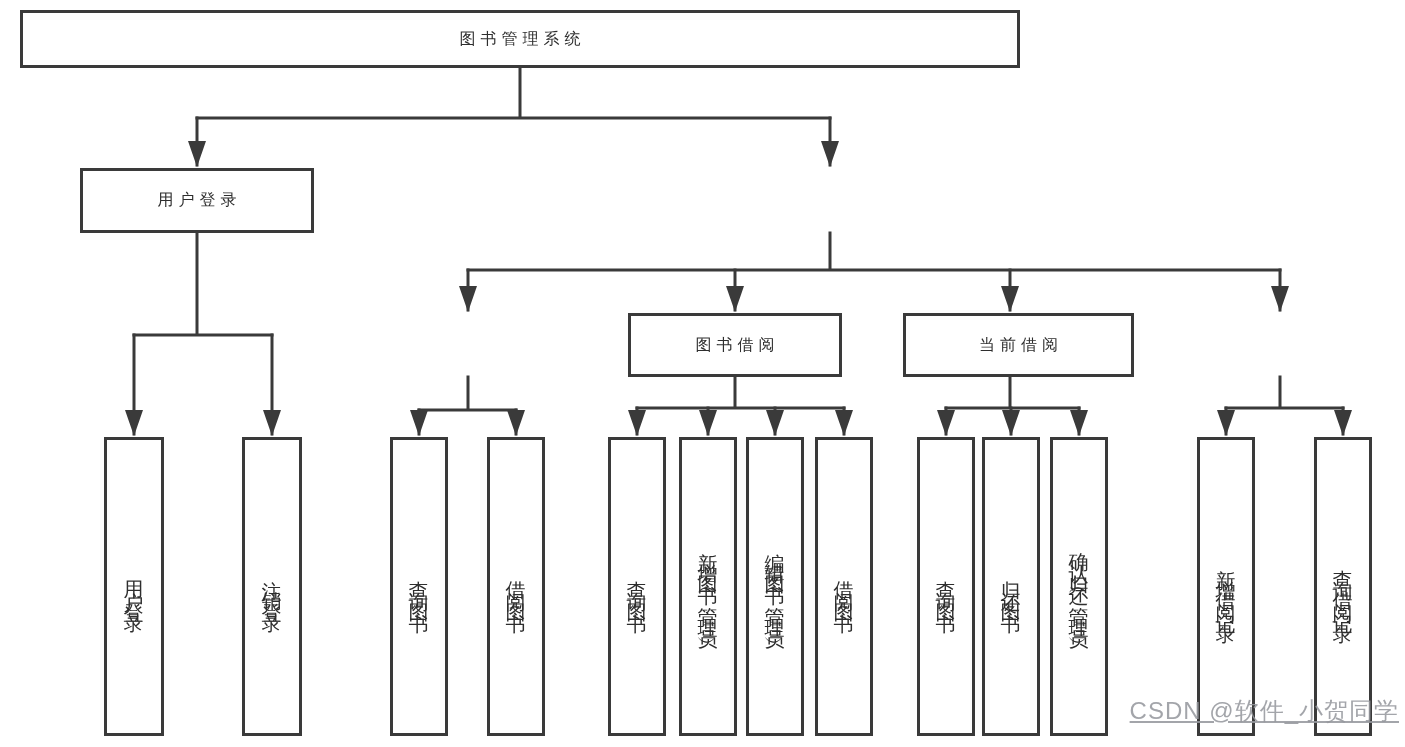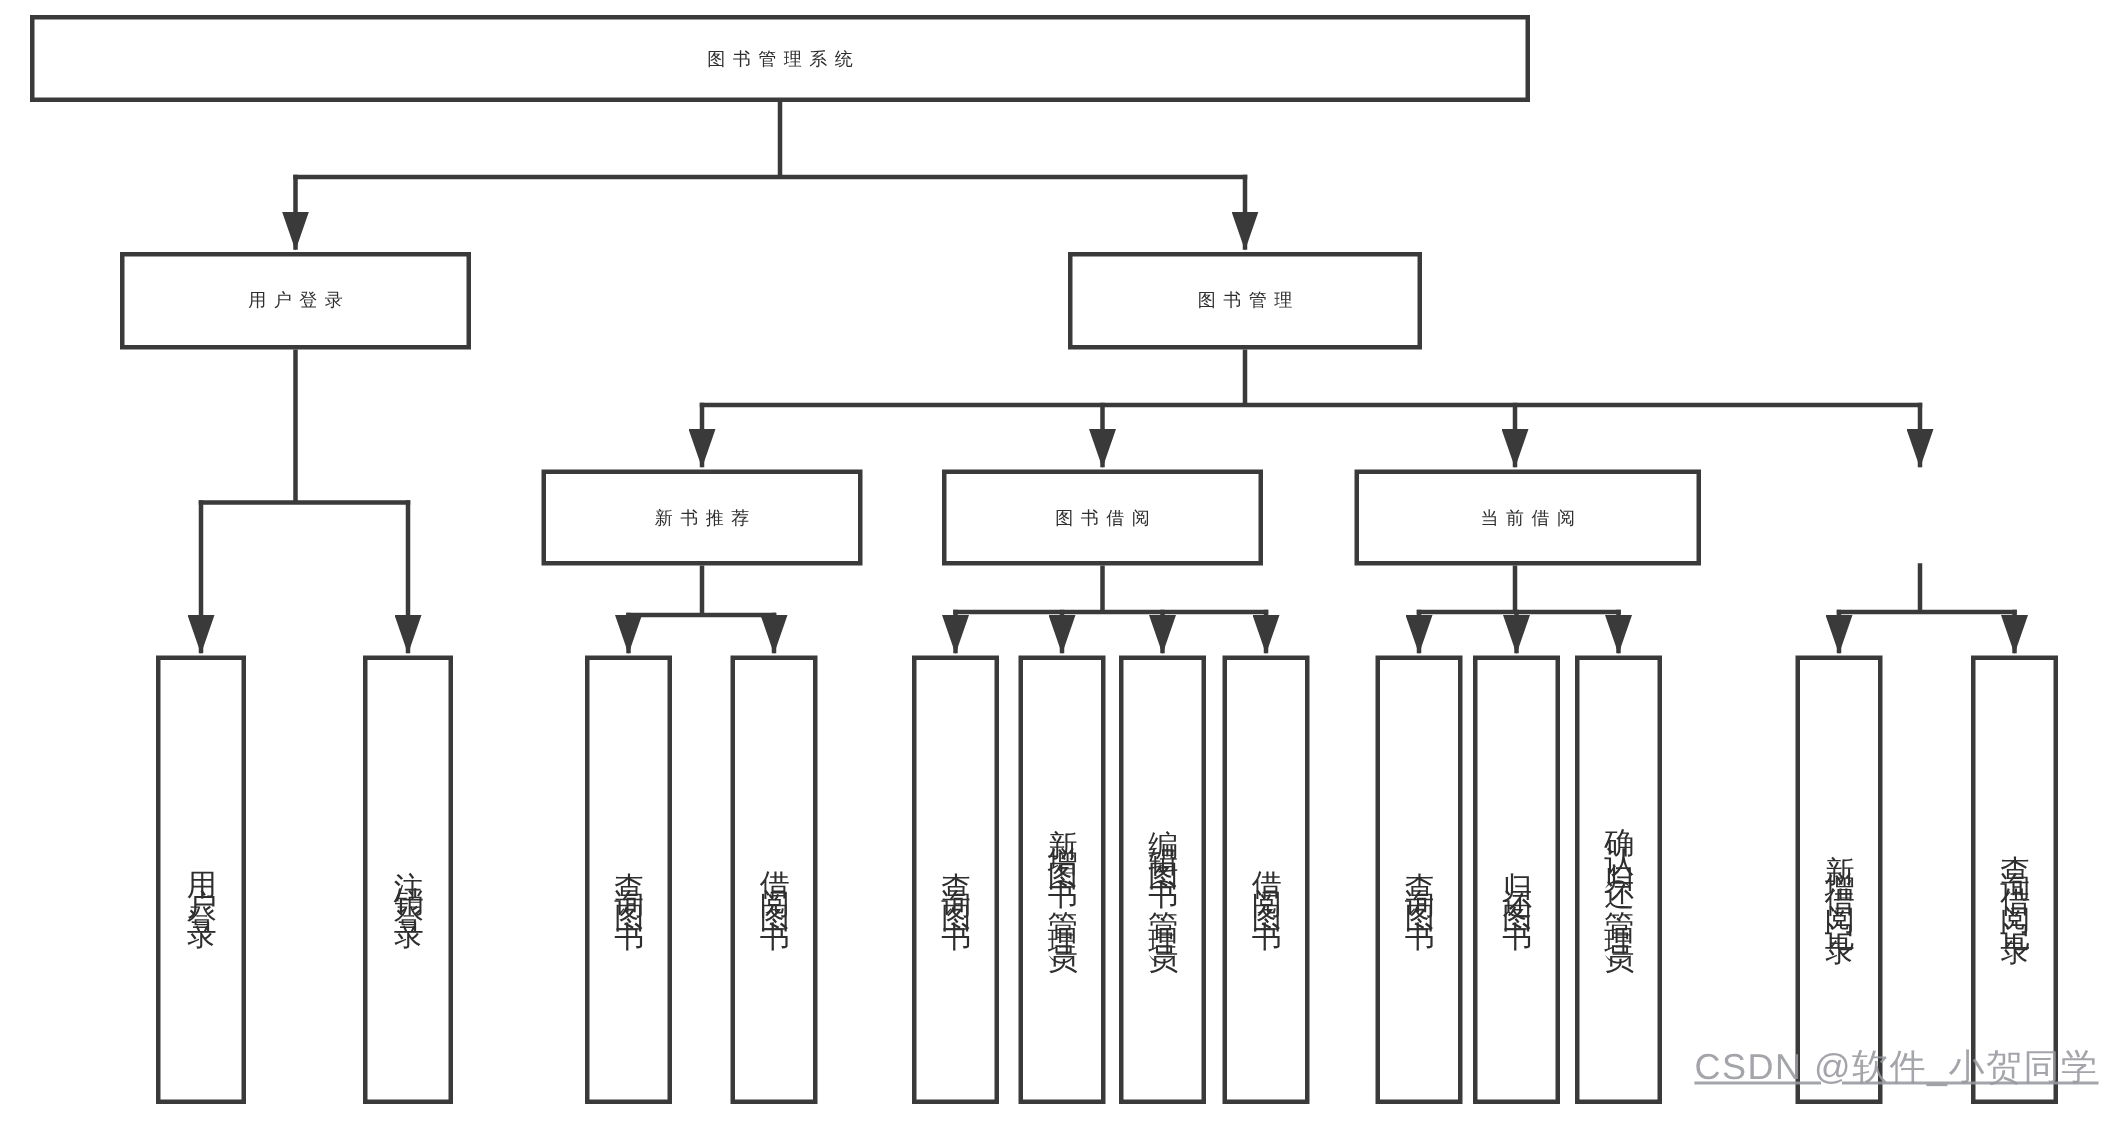--- a/index.html
+++ b/index.html
@@ -21,21 +21,21 @@
     box-sizing: border-box;
     border: 3px solid #3a3a3a;
     background: #ffffff;
     display: flex;
     align-items: center;
     justify-content: center;
     color: #2e2e2e;
     z-index: 2;
   }
   .h-node {
-    font-size: 12px;
+    font-size: 16px;
     letter-spacing: 5px;
     text-indent: 5px; 
     white-space: nowrap;
   }
   .leaf {
     z-index: 2;
   }
   .leaf .vtext {
     writing-mode: vertical-rl;
     text-orientation: mixed;
@@ -100,23 +100,21 @@
 
       <path d="M1280 377 V408 M1226 408 H1343"></path>
       <path d="M1226 408 V434" marker-end="url(#arrow)"></path>
       <path d="M1343 408 V434" marker-end="url(#arrow)"></path>
     </g>
   </svg>
 
   <div class="node h-node" style="left:20px; top:10px; width:1000px; height:58px;">图书管理系统</div>
 
   <div class="node h-node" style="left:80px; top:168px; width:234px; height:65px;">用户登录</div>
-  <div class="node h-node" style="left:712px; top:168px; width:236px; height:65px;">图书管理</div>
 
-  <div class="node h-node" style="left:361px; top:313px; width:214px; height:64px;">新书推荐</div>
   <div class="node h-node" style="left:628px; top:313px; width:214px; height:64px;text-align:center;">图书借阅</div>
   <div class="node h-node" style="left:903px; top:313px; width:231px; height:64px;">当前借阅</div>
 
   <div class="node leaf" style="left:104px; top:437px; width:60px; height:299px;">
     <span class="vtext">用户登录</span>
   </div>
   <div class="node leaf" style="left:242px; top:437px; width:60px; height:299px;">
     <span class="vtext">注销登录</span>
   </div>
 

